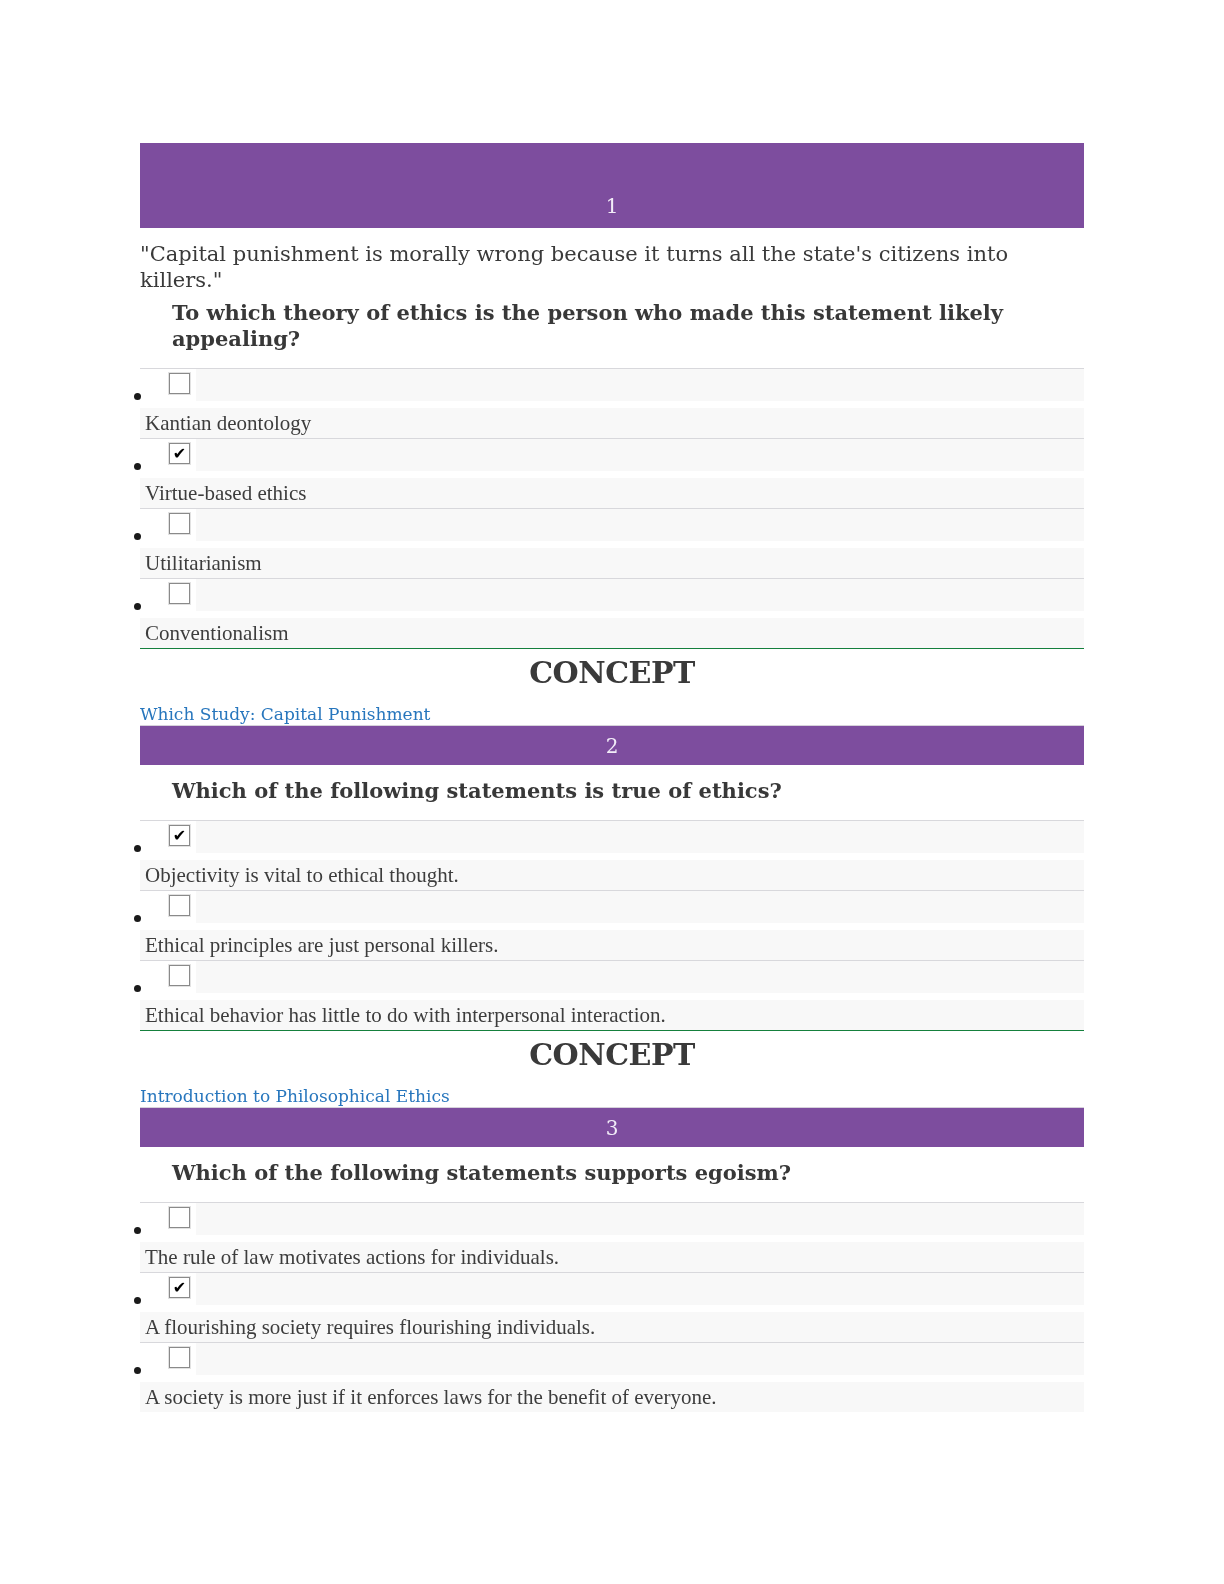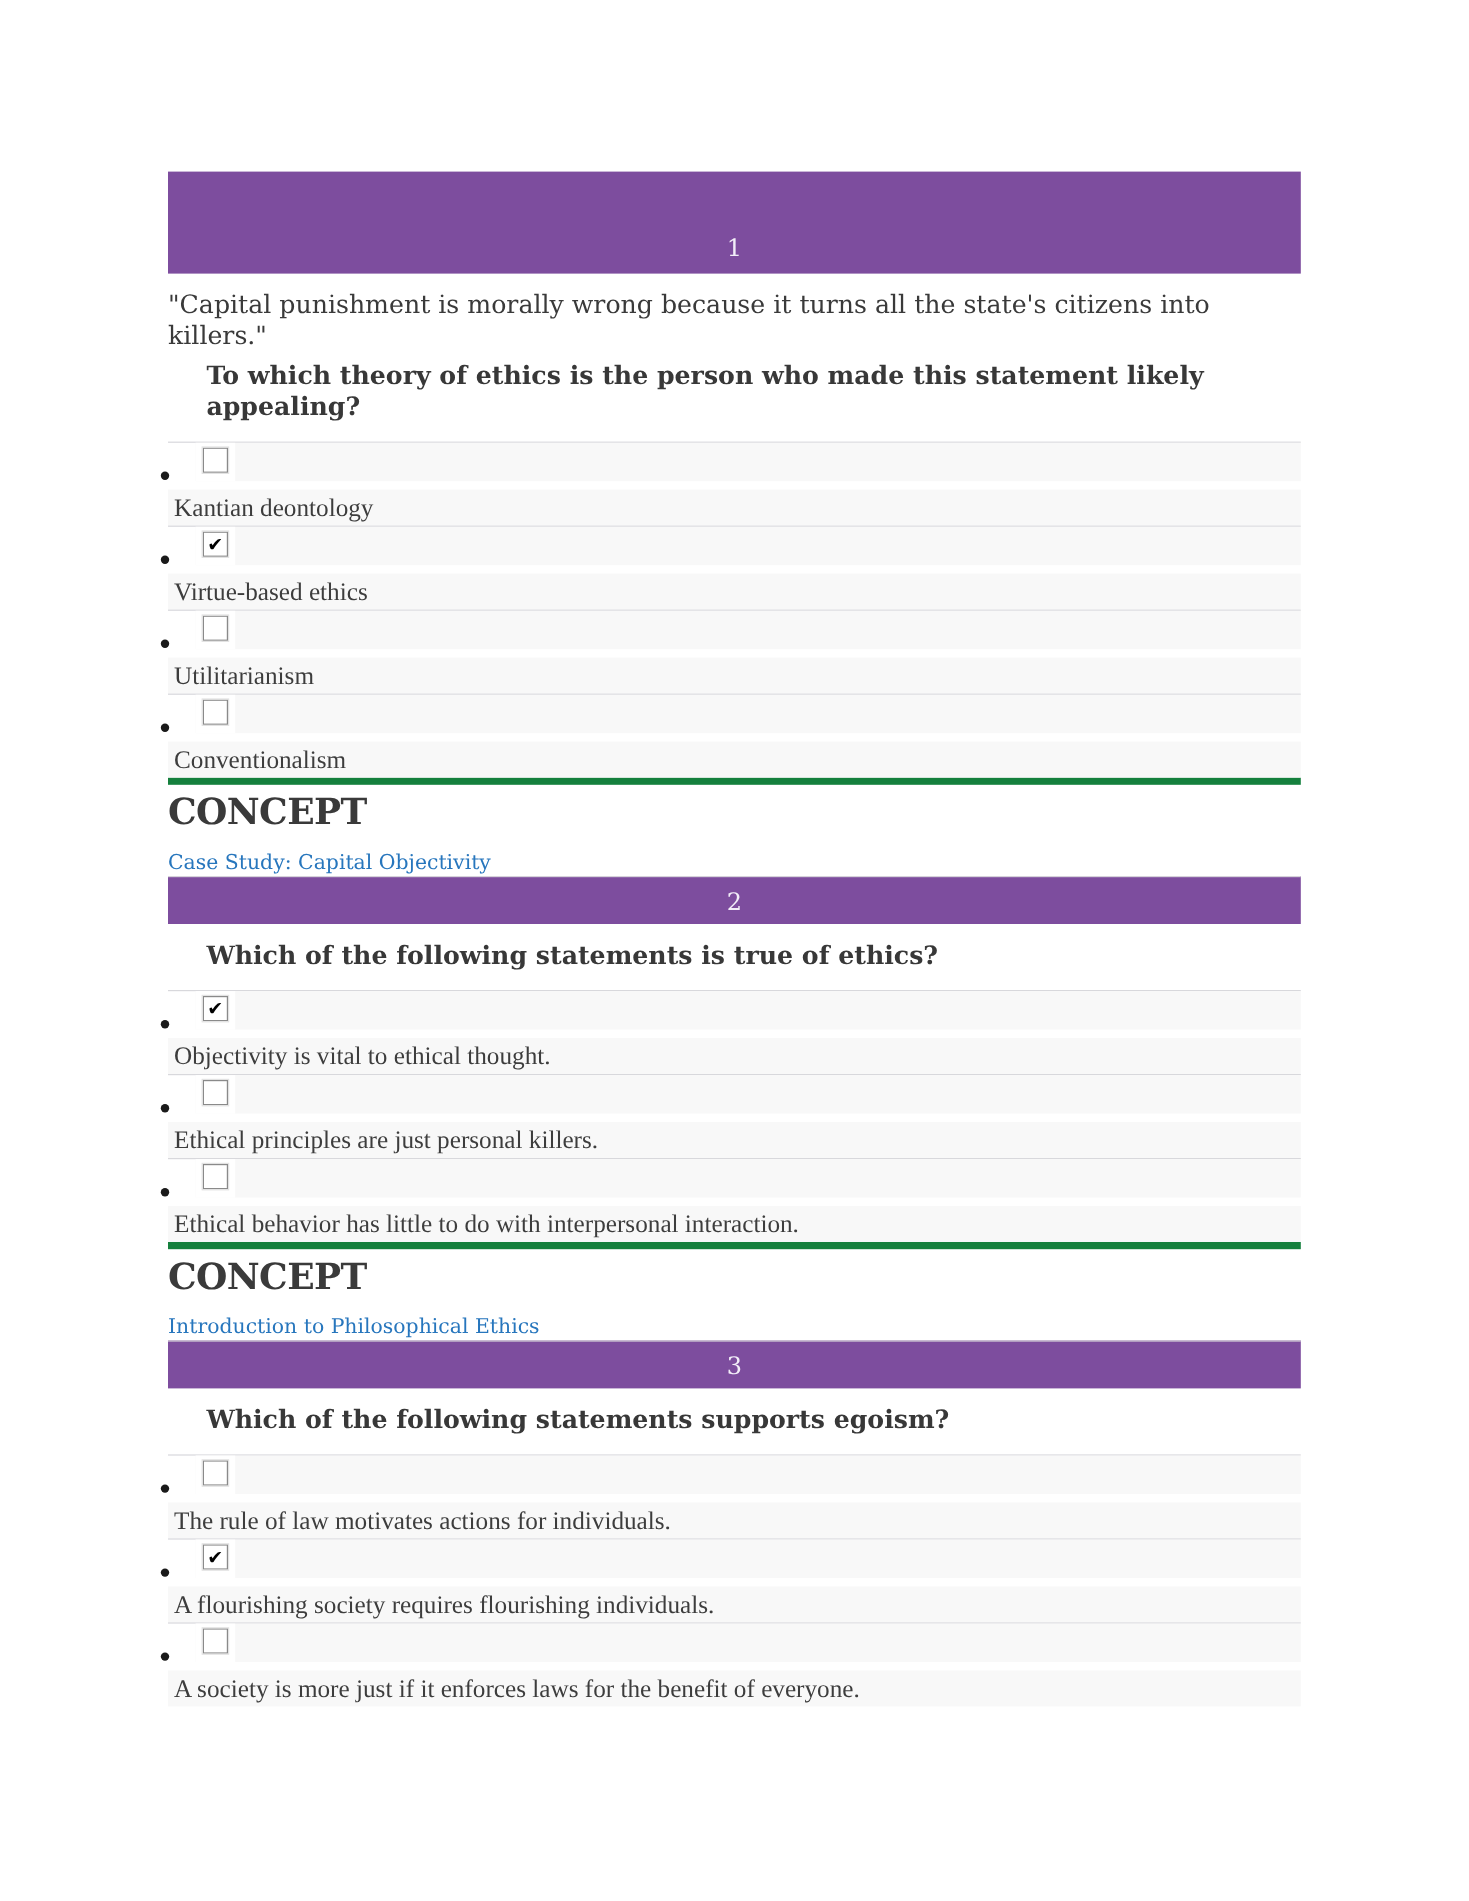--- a/index.html
+++ b/index.html
@@ -32,21 +32,21 @@
   .question {
     margin-top: 7px;
     font-size: 21px; line-height: 26px;
     font-weight: bold;
     color: #383838;
     margin-left: 32px;
   }
 
   
   ul.options { list-style: none; margin-top: 16px; width: 100%; }
-  ul.options.closed { border-bottom: 6px solid #15803d; }
+  ul.options.closed { border-bottom: 1px solid #15803d; }
   li.option { border-top: 1px solid #d8d8dc; }
   .cb-row {
     margin-left: 23px;
     height: 32px;
     background: #f8f8f8;
     display: flex;
     position: relative;
     margin-bottom: 7px;
   }
   .bullet {
@@ -80,20 +80,21 @@
     font-size: 21px;
     color: #3d3d3d;
   }
 
   .concept {
     margin-top: 6px;
     font-size: 30px; line-height: 36px;
     font-weight: bold;
     letter-spacing: -0.5px;
     color: #3a3a3a;
+    text-align: center;
   }
   .concept-link {
     display: inline-block;
     margin-top: 12px; margin-bottom: 0;
     font-size: 17px; line-height: 22px;
     color: #2776bd;
     text-decoration: none;
     cursor: pointer;
   }
   .q-section { width: 100%; }
@@ -145,21 +146,21 @@
           <span class="bullet"></span>
           <div class="cb-cell">
             <div class="checkbox"></div>
           </div>
         </div>
         <div class="label-row">Conventionalism</div>
       </li>
     </ul>
 
     <h2 class="concept">CONCEPT</h2>
-    <a class="concept-link">Case Study: Capital Objectivity</a>
+    <a class="concept-link">Which Study: Capital Punishment</a>
   </section>
 
   <section class="q-section">
     <div class="qbar short">
       <span>2</span>
     </div>
 
     <p class="question">Which of the following statements is true of ethics?</p>
 
     <ul class="options closed">

